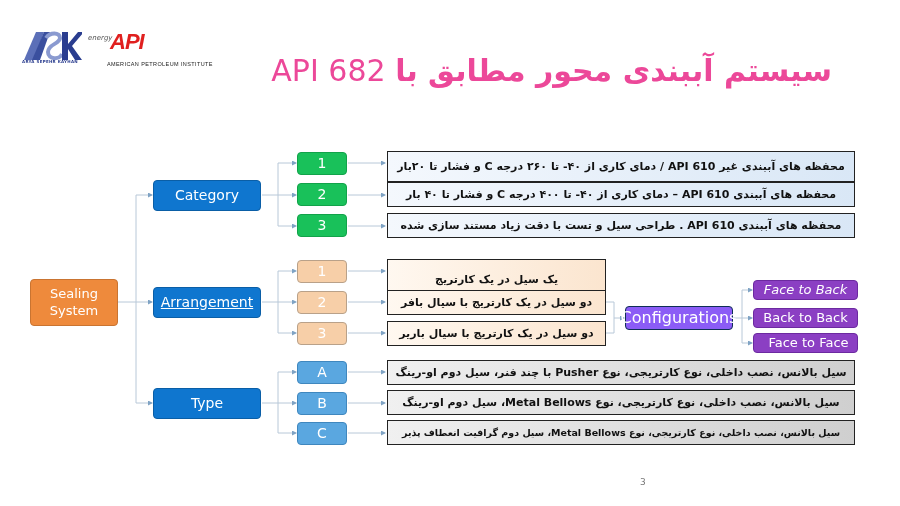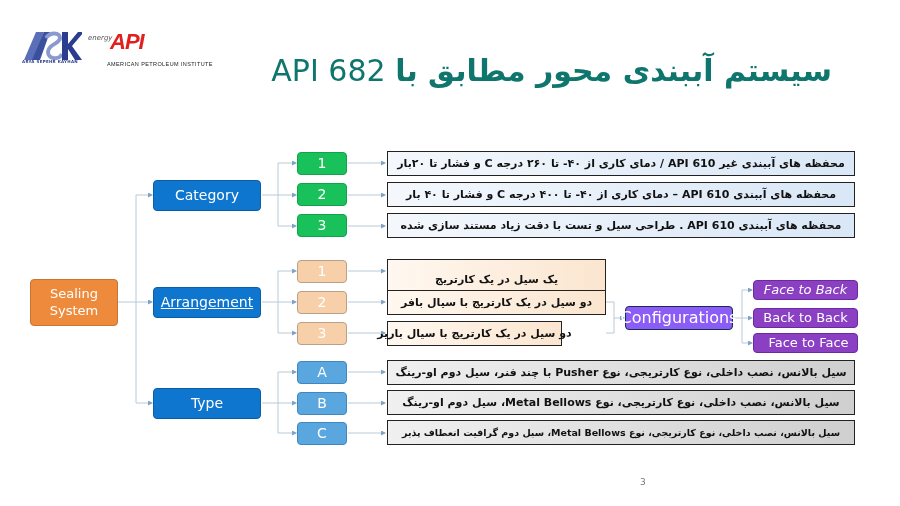--- a/index.html
+++ b/index.html
@@ -7,21 +7,21 @@
          font-family:"DejaVu Sans", sans-serif; }
   .abs { position:absolute; }
   
   .ask-logo { left:22px; top:30px; width:60px; height:40px; }
   .ask-sub { left:22px; top:59px; font-size:4px; color:#2a3d8f; font-weight:bold; letter-spacing:0.3px; }
   .energy { left:88px; top:34px; font-size:7px; font-style:italic; color:#555; }
   .api-logo { left:110px; top:29px; font-size:22px; font-weight:bold; font-style:italic; color:#e0201f;
               font-family:"Liberation Sans", sans-serif; letter-spacing:-1px; }
   .api-sub { left:107px; top:61px; font-size:5.5px; color:#222; letter-spacing:0.4px; font-family:"Liberation Sans", sans-serif; }
   
-  .title { right:68px; top:53px; font-size:30px; color:#0f766e; white-space:nowrap; direction:ltr;
+  .title { right:68px; top:53px; font-size:30px; color:#ec4899; white-space:nowrap; direction:ltr;
            font-family:"DejaVu Sans", sans-serif;margin-left:14px; }
   .title .en { font-weight:normal; }
   .title .fa { font-weight:bold; }
 
   .node { position:absolute; display:flex; align-items:center; justify-content:center; border-radius:4px;
           color:#fff; box-sizing:border-box; font-family:"DejaVu Sans", sans-serif; text-align:center; line-height:1.25; }
   .root { left:30px; top:279px; width:88px; height:47px; background:#ee8a3c; border:1px solid #c97431; font-size:13px; }
   .lvl1 { width:108px; height:31px; background:#0f76cf; border:1px solid #0a5ea6; font-size:14px; }
   .num { width:50px; height:23px; font-size:14px; }
   .green { background:#19c15a; border:1px solid #12a24a; }
@@ -120,31 +120,31 @@
 </div>
 
 <div class="node lvl1" style="left:153px;top:180px;">Category</div>
 <div class="node lvl1" style="left:153px;top:287px;text-decoration:underline;">Arrangement</div>
 <div class="node lvl1" style="left:153px;top:388px;">Type</div>
 
 <div class="node num green" style="left:297px;top:152px;">1</div>
 <div class="node num green" style="left:297px;top:183px;">2</div>
 <div class="node num green" style="left:297px;top:214px;">3</div>
 
-<div class="desc d-blue" style="left:387px;top:151px;width:468px;height:25px;">محفظه های آببندی غیر API 610 / دمای کاری از ۴۰- تا ۲۶۰ درجه C و فشار تا ۲۰بار</div>
+<div class="desc d-blue" style="left:387px;top:151px;width:468px;height:31px;">محفظه های آببندی غیر API 610 / دمای کاری از ۴۰- تا ۲۶۰ درجه C و فشار تا ۲۰بار</div>
 <div class="desc d-blue" style="left:387px;top:182px;width:468px;height:25px;">محفظه های آببندی API 610 – دمای کاری از ۴۰- تا ۴۰۰ درجه C و فشار تا ۴۰ بار</div>
 <div class="desc d-blue" style="left:387px;top:213px;width:468px;height:25px;">محفظه های آببندی API 610 . طراحی سیل و تست با دقت زیاد مستند سازی شده</div>
 
 <div class="node num peach" style="left:297px;top:260px;">1</div>
 <div class="node num peach" style="left:297px;top:291px;">2</div>
 <div class="node num peach" style="left:297px;top:322px;">3</div>
 
 <div class="desc d-peach" style="left:387px;top:259px;width:219px;height:41px;">یک سیل در یک کارتریج</div>
 <div class="desc d-peach" style="left:387px;top:290px;width:219px;height:25px;">دو سیل در یک کارتریج با سیال بافر</div>
-<div class="desc d-peach" style="left:387px;top:321px;width:175px;height:25px;">دو سیل در یک کارتریج با سیال باریر</div>
+<div class="desc d-peach" style="left:387px;top:321px;width:219px;height:25px;">دو سیل در یک کارتریج با سیال باریر</div>
 
 <div class="node config">Configurations</div>
 <div class="node purple" style="left:753px;top:280px;font-style:italic;">Face to Back</div>
 <div class="node purple" style="left:753px;top:308px;">Back to Back</div>
 <div class="node purple" style="left:753px;top:333px;padding-left:6px;">Face to Face</div>
 
 <div class="node num lblue" style="left:297px;top:361px;">A</div>
 <div class="node num lblue" style="left:297px;top:392px;">B</div>
 <div class="node num lblue" style="left:297px;top:422px;">C</div>
 

